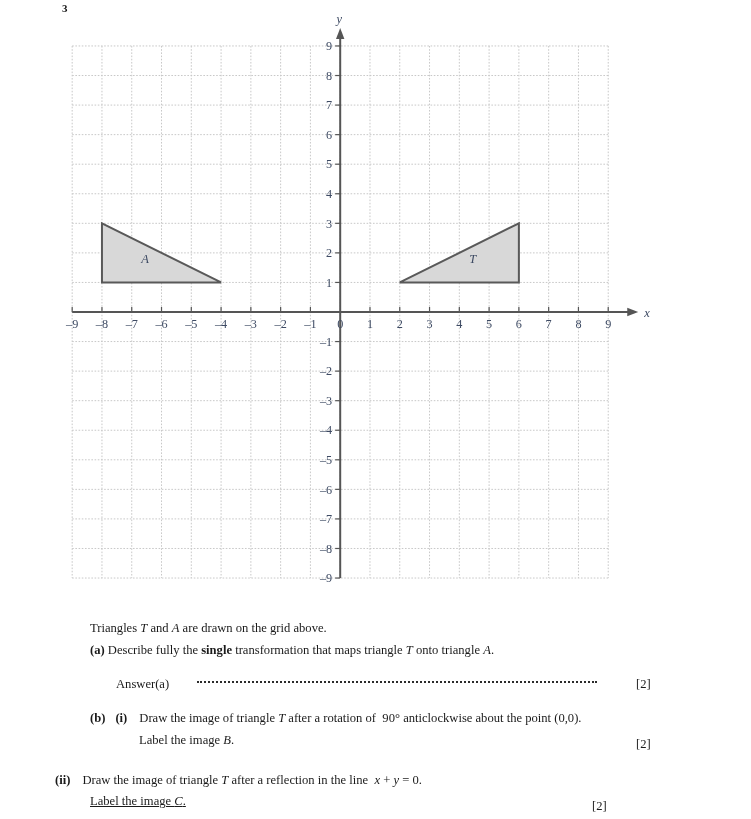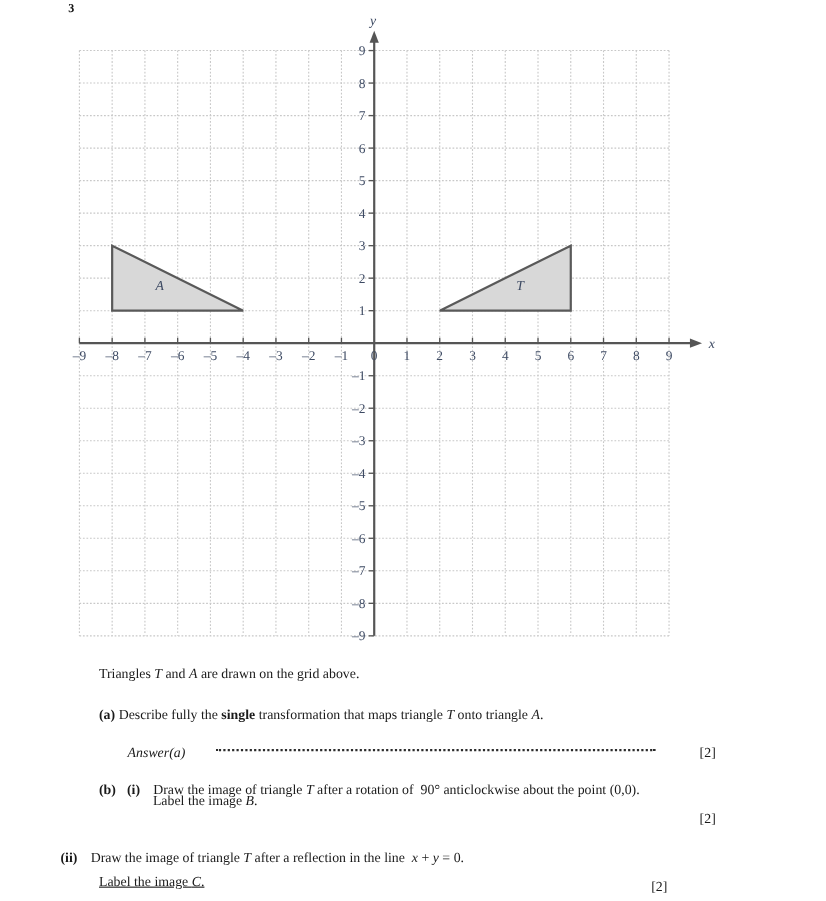--- a/index.html
+++ b/index.html
@@ -45,42 +45,41 @@
     font-size: 12.6px;
     line-height: 1.35;
   }
   .row {
     position: relative;
     width: 100%;
   }
   .intro-line {
     position: absolute;
     left: 90px;
-    top: 4px;
+    top: 20px;
     white-space: nowrap;
   }
   .part-a {
     position: absolute;
     left: 90px;
     top: 42px;
     white-space: nowrap;
   }
   .part-a-label {
     font-weight: bold;
   }
   .answer-row {
     position: absolute;
     left: 116px;
     top: 76px;
     width: 560px;
     display: flex;
     align-items: baseline;
   }
   .answer-label {
-    font-style: italic;
     white-space: nowrap;
     margin-right: 28px;
   }
   .dotted-rule {
     flex: 0 0 auto;
     width: 400px;
     height: 12px;
     overflow: hidden;
     position: relative;
     top: -1px;
@@ -110,21 +109,21 @@
   .part-b .b-tag,
   .part-b .i-tag {
     font-weight: bold;
   }
   .part-b .i-tag { margin-left: 10px; }
   .part-b .b-body { margin-left: 12px; }
 
   .label-b {
     position: absolute;
     left: 139px;
-    top: 120px;
+    top: 132px;
     white-space: nowrap;
     text-align: right;
   }
   .marks-b { left: 636px; top: 136px; }
 
   .part-ii {
     position: absolute;
     left: 55px;
     top: 172px;
     white-space: nowrap;

